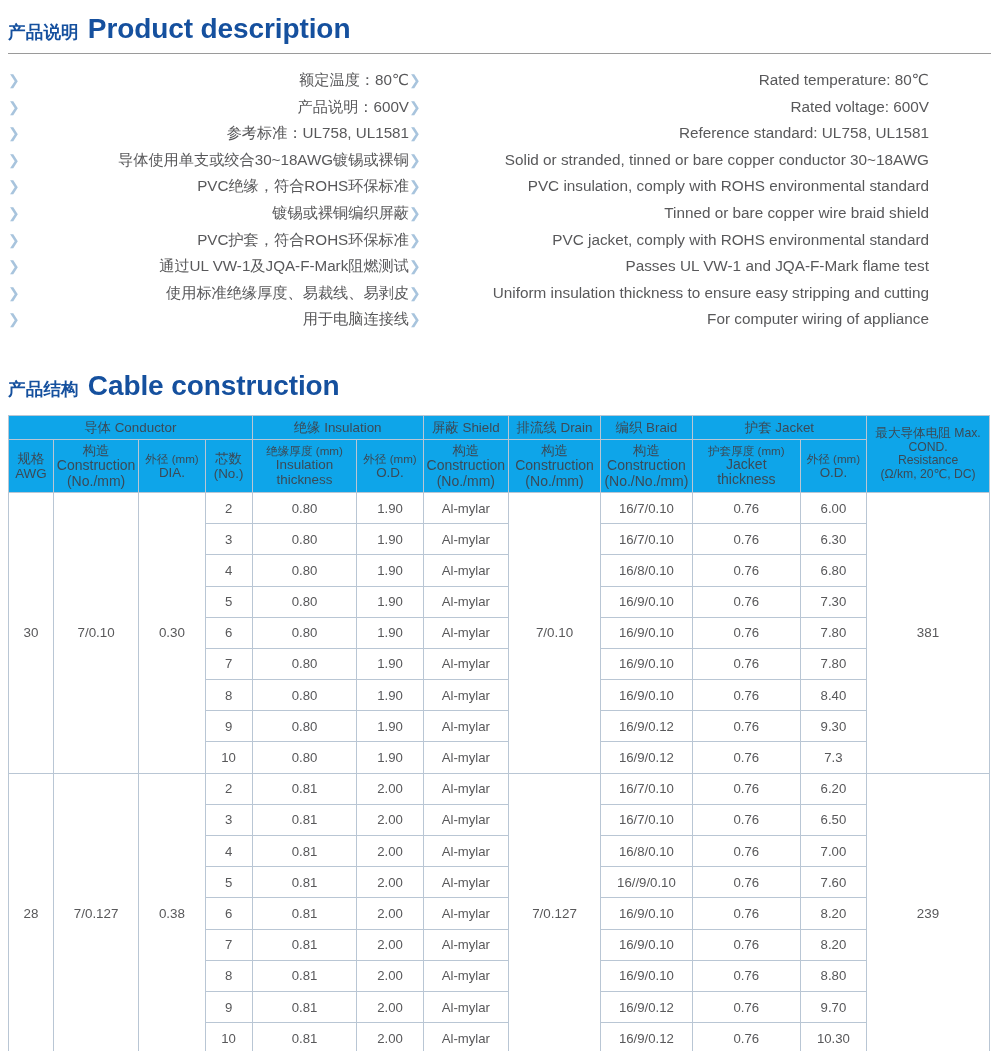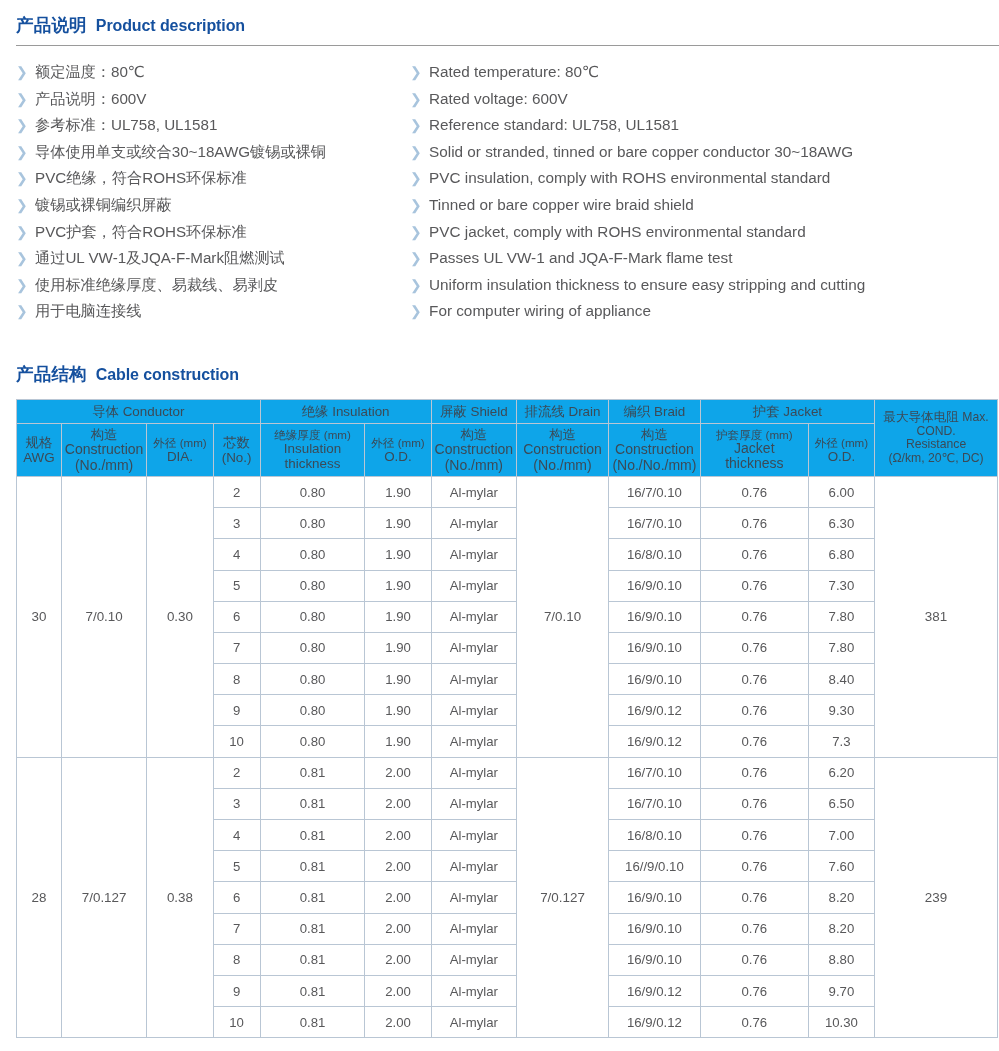--- a/index.html
+++ b/index.html
@@ -12,38 +12,38 @@
     height: 1051px;
     font-family: "Liberation Sans", "DejaVu Sans", sans-serif;
     color: #595959;
     overflow: hidden;
   }
   .page {
     position: relative;
     width: 937px;
     height: 1051px;
     box-sizing: border-box;
-    padding: 0 16px;
+    padding: 0 8px;
   }
 
   
   .section-head {
     display: flex;
     align-items: baseline;
     gap: 9px;
     color: #15509e;
     font-weight: bold;
     white-space: nowrap;
   }
   .section-head .cn {
     font-size: 17.5px;
     letter-spacing: 0.2px;
   }
   .section-head .en {
-    font-size: 16px;
+    font-size: 28px;
     letter-spacing: -0.1px;
   }
   #sec-desc-head { padding-top: 13px; }
   .head-rule {
     margin-top: 8px;
     height: 1px;
     background: #9a9a9a;
     width: 983px;
   }
 
@@ -69,21 +69,21 @@
   }
   .feat-item .chev {
     flex: 0 0 auto;
     width: 19px;
     color: #a8c4dd;
     font-size: 14px;
     line-height: 26.6px;
     text-align: left;
     font-weight: normal;
   }
-  .feat-item .txt { flex: 1 1 auto; }
+  .feat-item .txt { flex: 1 1 auto; text-align: right; }
   .feat-col.left .feat-item { font-size: 15.2px; }
 
   
   #sec-cable-head { margin-top: 37px; text-align: right; }
 
   table.cc {
     margin-top: 13px;
     border-collapse: collapse;
     table-layout: fixed;
     width: 982px;

